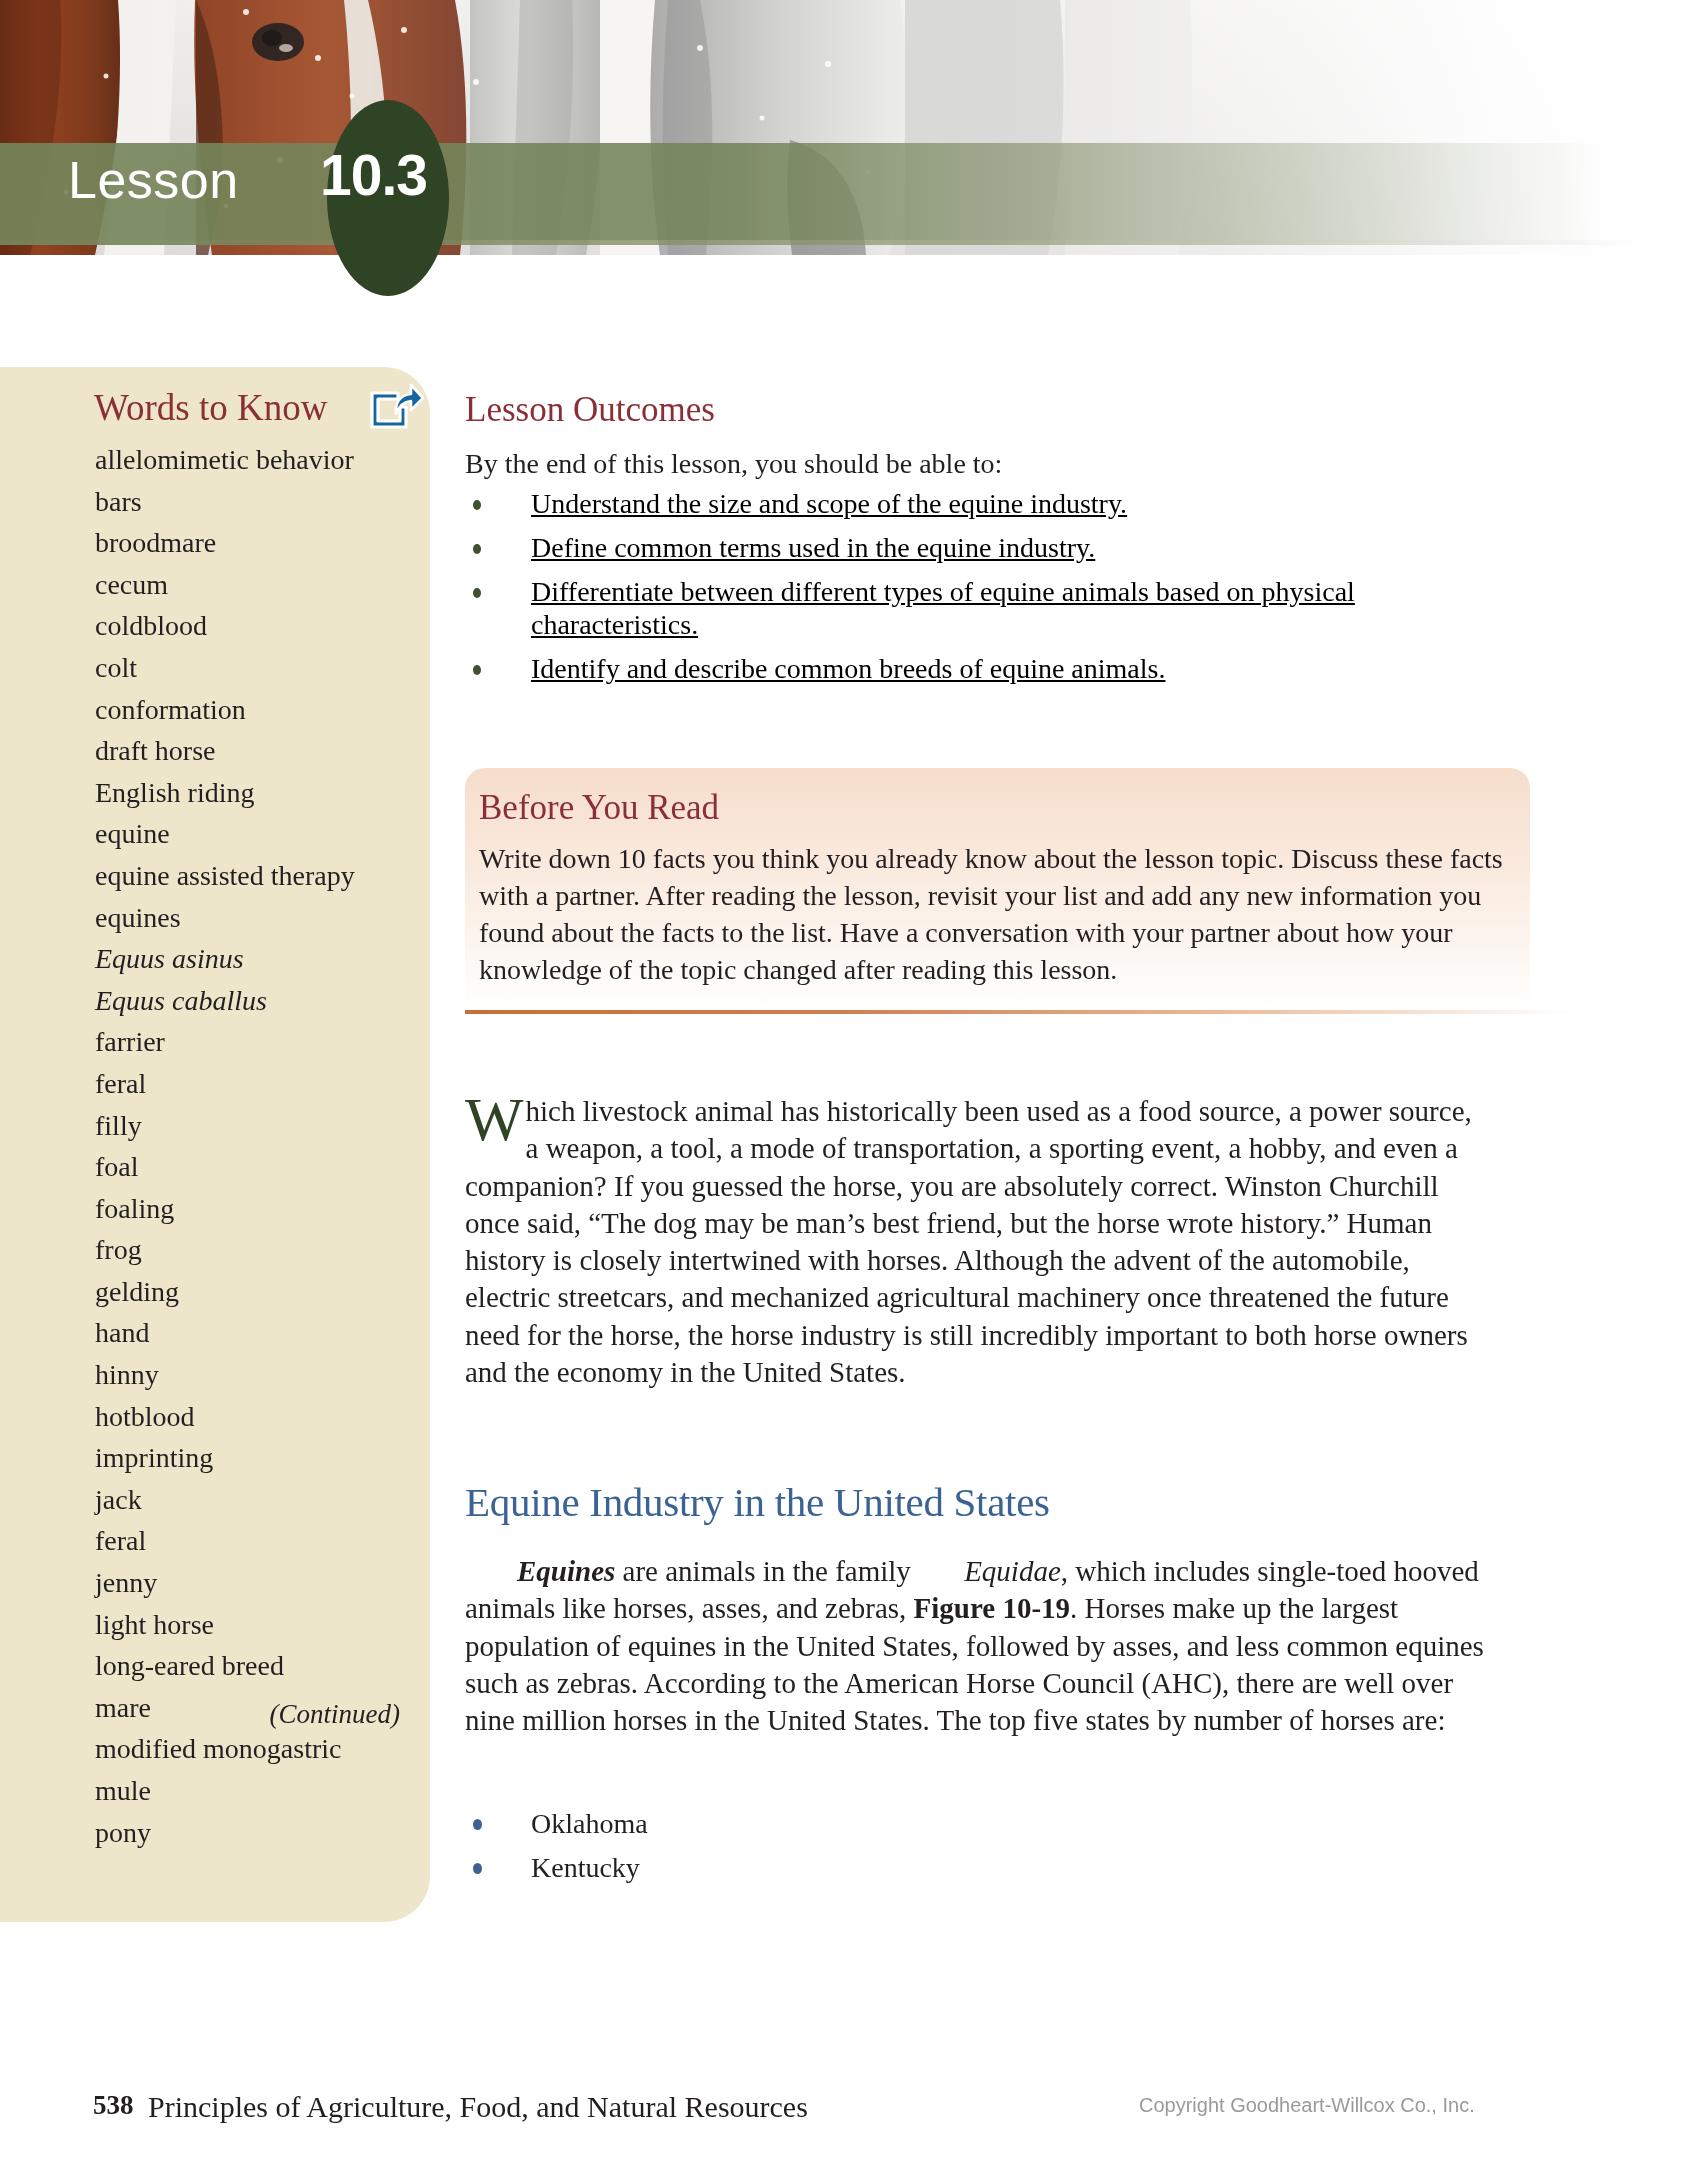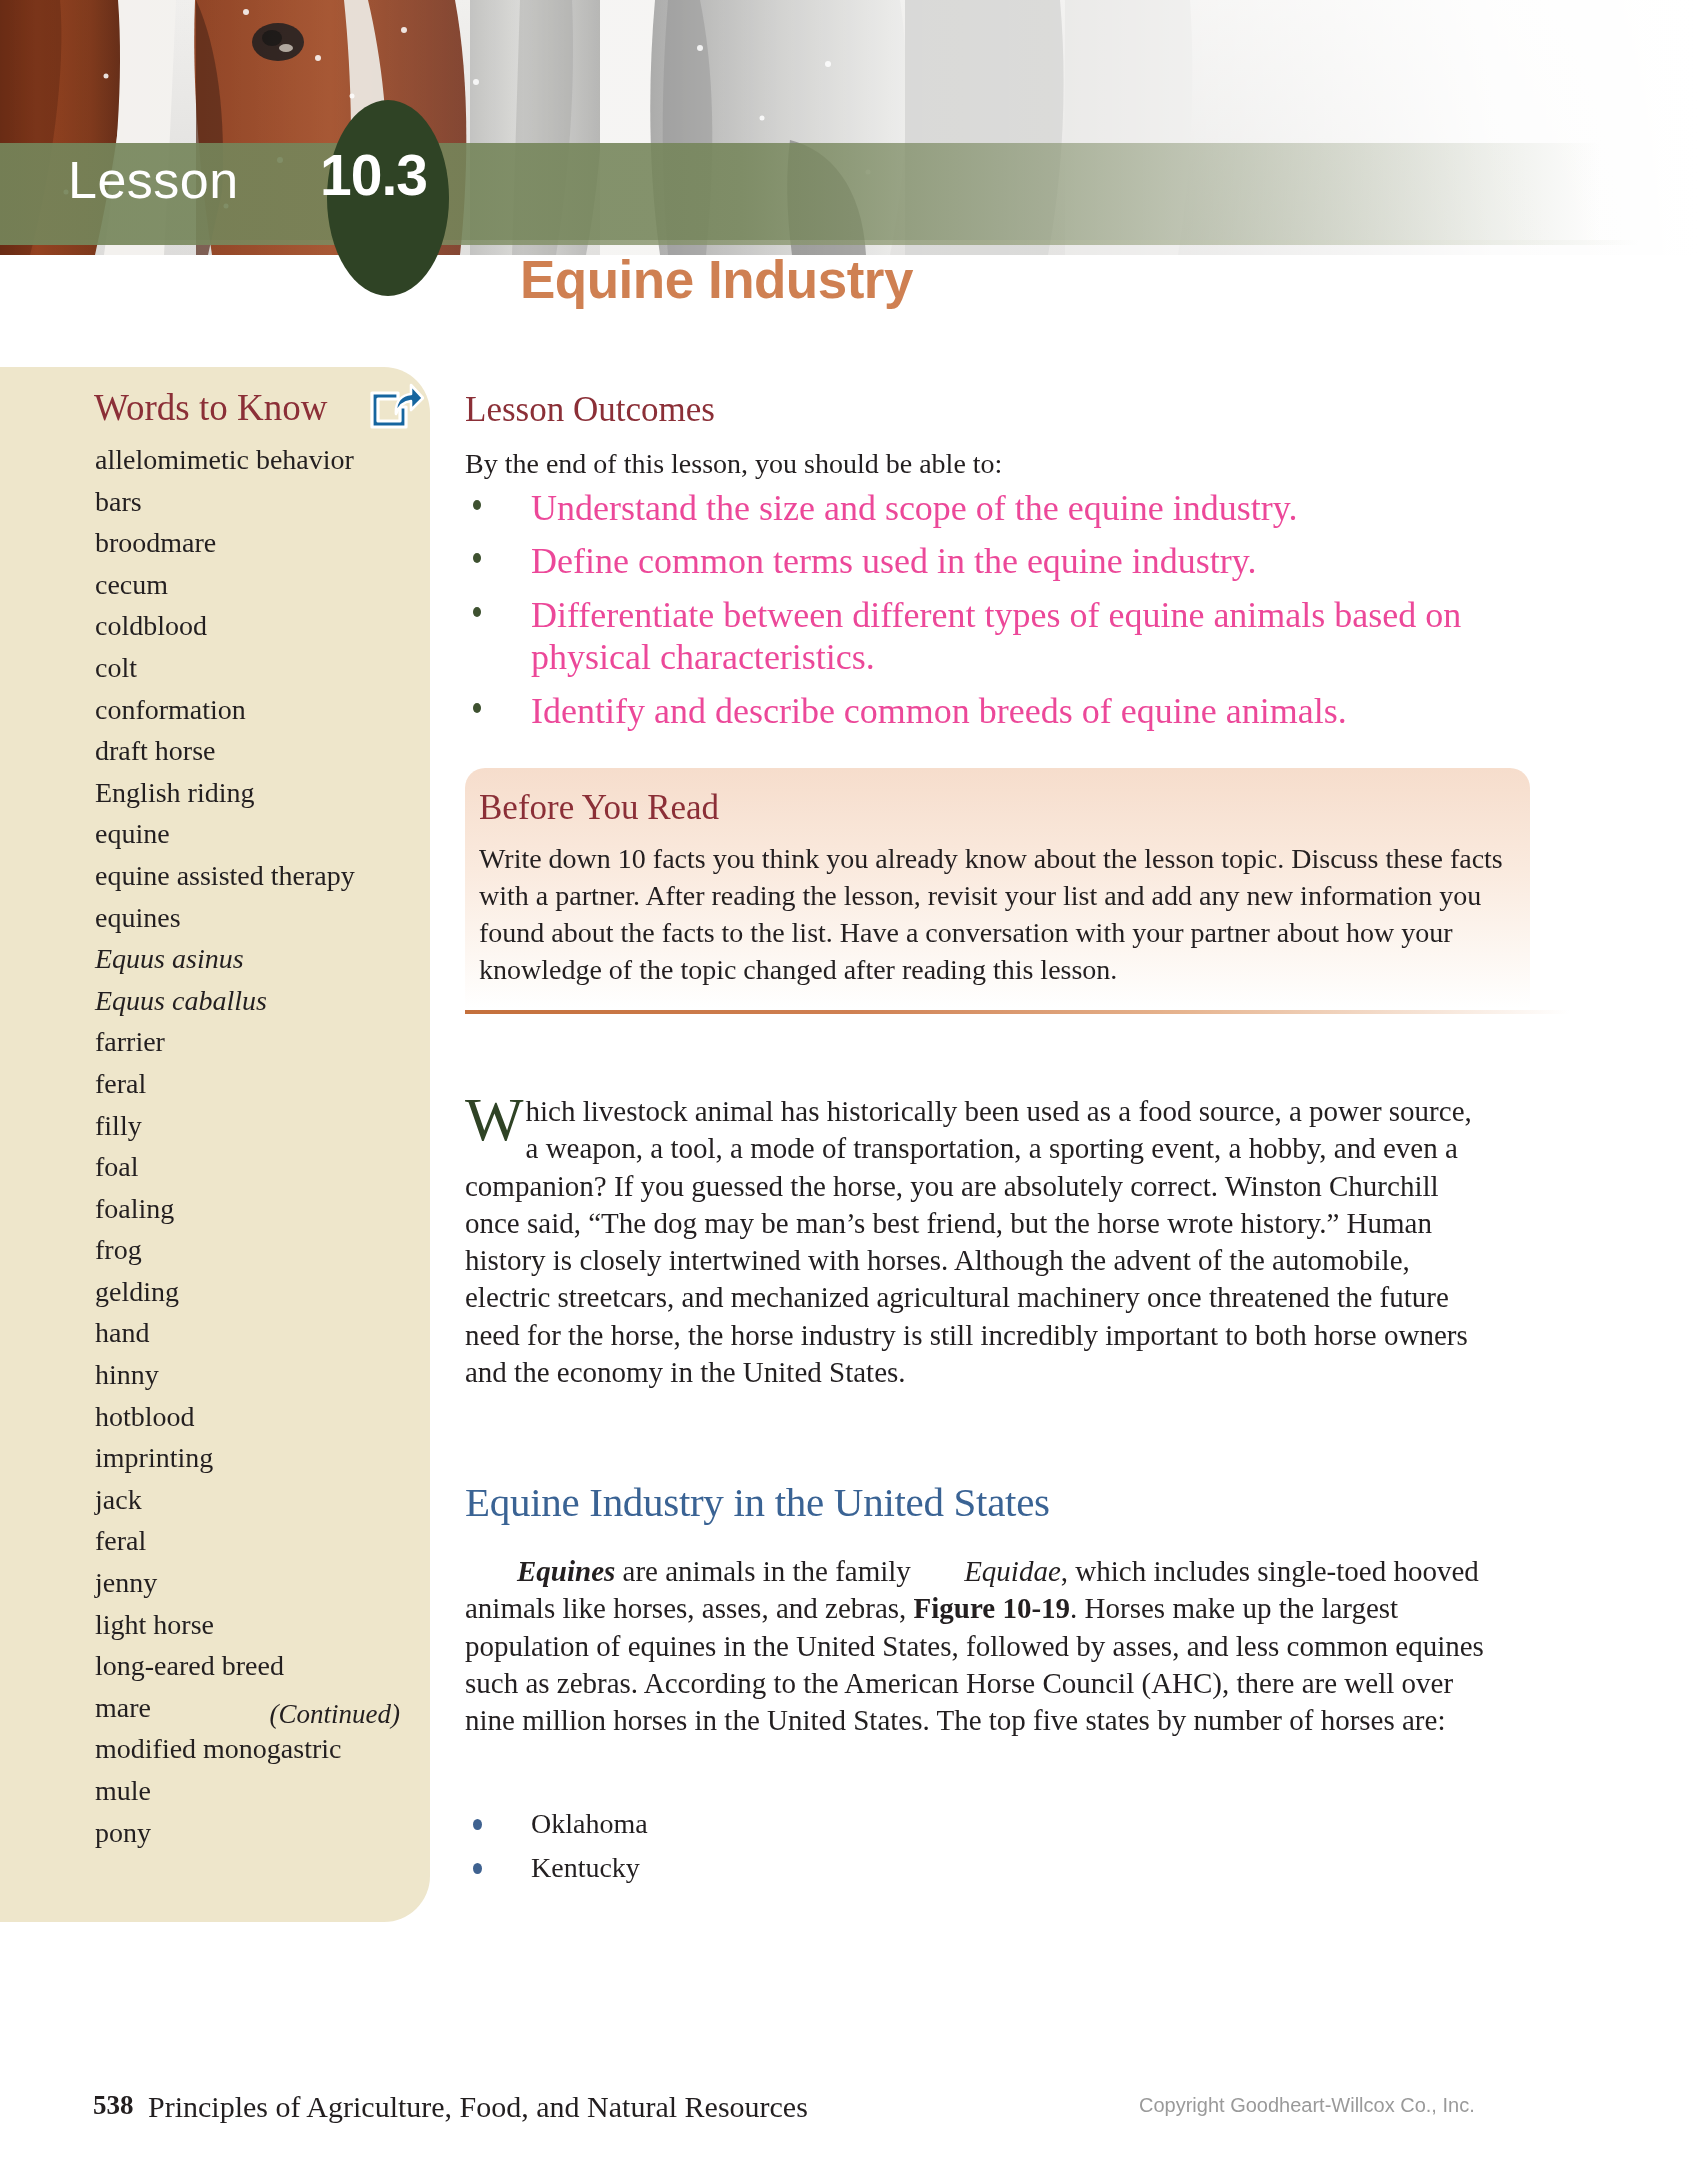--- a/index.html
+++ b/index.html
@@ -174,23 +174,24 @@
   .outcome-list {
     position: absolute;
     left: 0; top: 487px;
     width: 1040px;
     list-style: none;
   }
   .outcome-list li {
     position: relative;
     padding-left: 66px;
     margin-bottom: 11px;
-    font-size: 36px;
-    color: #ec4899;
+    font-size: 28px;
+    color: #000000;
     line-height: 1.18;
+    text-decoration: underline;
   }
   .outcome-list li::before {
     content: "";
     position: absolute;
     left: 8px; top: 13px;
     width: 8px; height: 10px;
     border-radius: 50%;
     background: #3e5130;
   }
 
@@ -399,21 +400,20 @@
       <rect x="0" y="0" width="1699" height="255" fill="url(#fadeRight)"></rect>
     </svg>
   </div>
 
   <div class="green-band"></div>
   <div class="green-band-rule"></div>
 
   <div class="lesson-oval"></div>
   <div class="lesson-word">Lesson</div>
   <div class="lesson-number">10.3</div>
-  <div class="lesson-title">Equine Industry</div>
 
   <div class="sidebar">
     <div class="wtk-header">Words to Know</div>
     <ul class="wtk-list" id="wtk-list">
         <li>allelomimetic behavior</li>
         <li>bars</li>
         <li>broodmare</li>
         <li>cecum</li>
         <li>coldblood</li>
         <li>colt</li>

